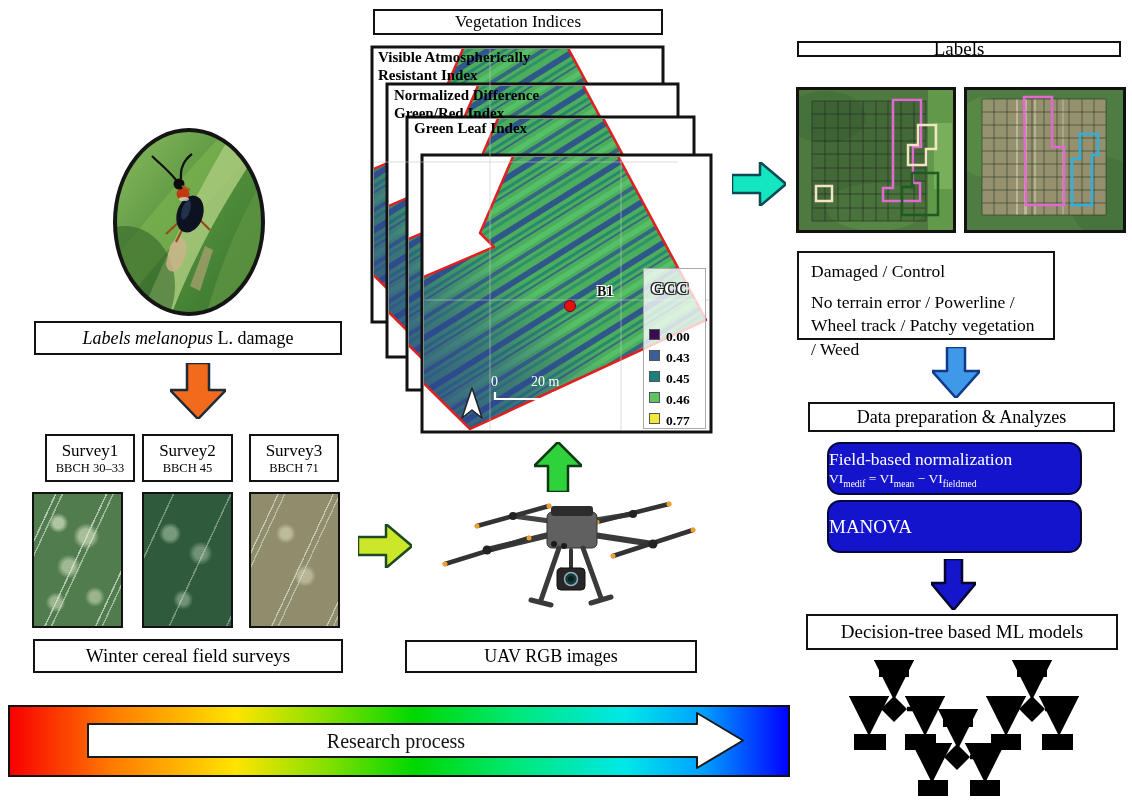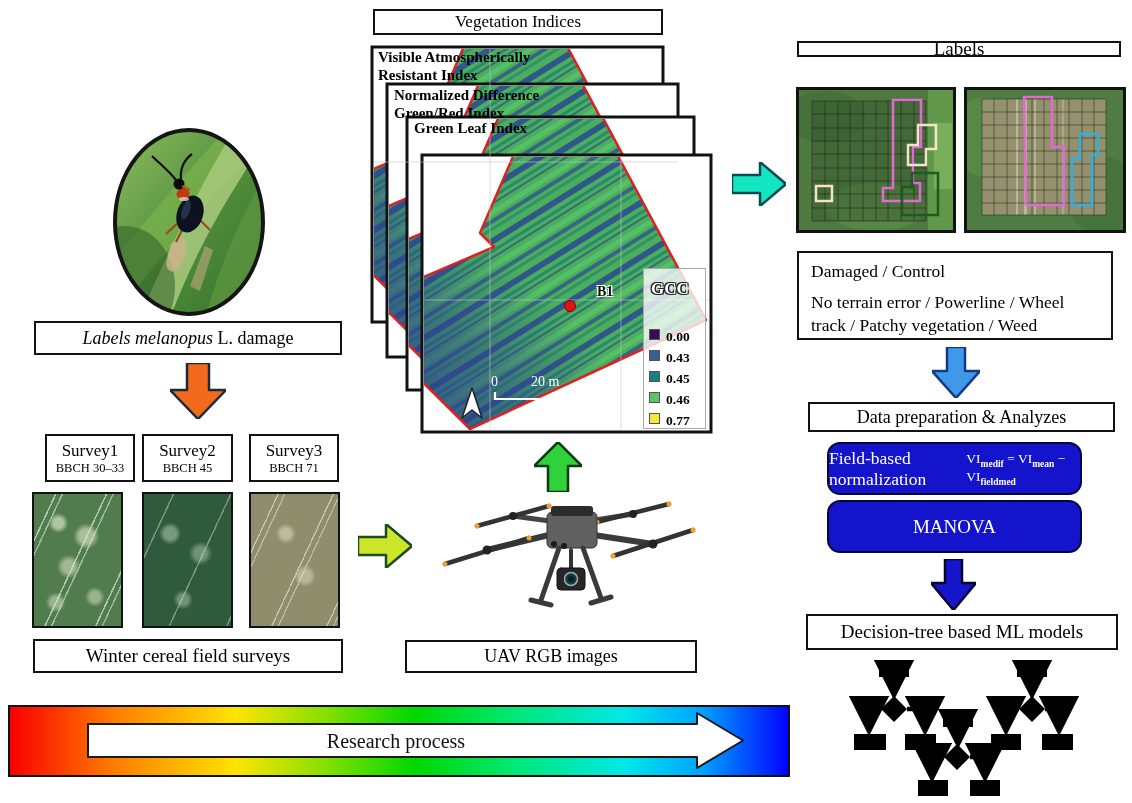--- a/index.html
+++ b/index.html
@@ -40,27 +40,27 @@
   .legend-title{font-size:17px;font-weight:bold;color:#fff;margin:2px 0 30px 2px;
     text-shadow:-1.3px -1.3px 0 #222,1.3px -1.3px 0 #222,-1.3px 1.3px 0 #222,1.3px 1.3px 0 #222;}
   .lrow{display:flex;gap:6px;height:21px;}
   .sw{width:11px;height:11px;display:inline-block;border:1px solid #555;box-sizing:border-box;}
   .lv{font-size:13.5px;font-weight:bold;}
   .b1-label{position:absolute;left:597px;top:284px;font-size:14px;font-weight:bold;color:#111;
     text-shadow:-1.2px -1.2px 0 #fff,1.2px -1.2px 0 #fff,-1.2px 1.2px 0 #fff,1.2px 1.2px 0 #fff;}
   .b1-dot{position:absolute;left:564px;top:300px;width:12px;height:12px;border-radius:50%;
     background:#e01212;border:1px solid #8a0000;box-sizing:border-box;}
   
-  .classbox{position:absolute;left:797px;top:251px;width:316px;height:89px;background:#fff;
+  .classbox{position:absolute;left:797px;top:251px;width:258px;height:89px;background:#fff;
     border:2.5px solid #121212;box-sizing:border-box;padding:7px 12px;text-align:left;font-size:17.5px;line-height:1.35;}
   .classbox p{margin:0 0 7px 0;}
   .bluebox{position:absolute;background:#1414cc;border:2px solid #06063a;border-radius:13px;
-    color:#fff;box-sizing:border-box;display:flex;flex-direction:row;align-items:center;justify-content:center;}
+    color:#fff;box-sizing:border-box;display:flex;flex-direction:column;align-items:flex-start;justify-content:center;}
   .formula{font-size:13.5px;margin-top:1px;}
-  .formula sub{font-size:9.5px;font-weight:bold;}
+  .formula sub{font-size:9.5px;}
   
   .rainbow{position:absolute;left:8px;top:705px;width:782px;height:72px;border:2.5px solid #121212;box-sizing:border-box;
     background:linear-gradient(90deg,#f80000 0%,#ff7a00 13%,#ffe400 29%,#8ce000 40%,#00d800 52%,#00e878 65%,#00e8e8 79%,#00a2ff 89%,#0202ff 100%);}
   .rp-text{position:absolute;left:80px;top:18px;width:612px;height:32px;display:flex;align-items:center;
     justify-content:center;font-size:20px;color:#111;}
   svg text{font-family:"Liberation Serif",serif;}
 </style>
 </head>
 <body>
 

